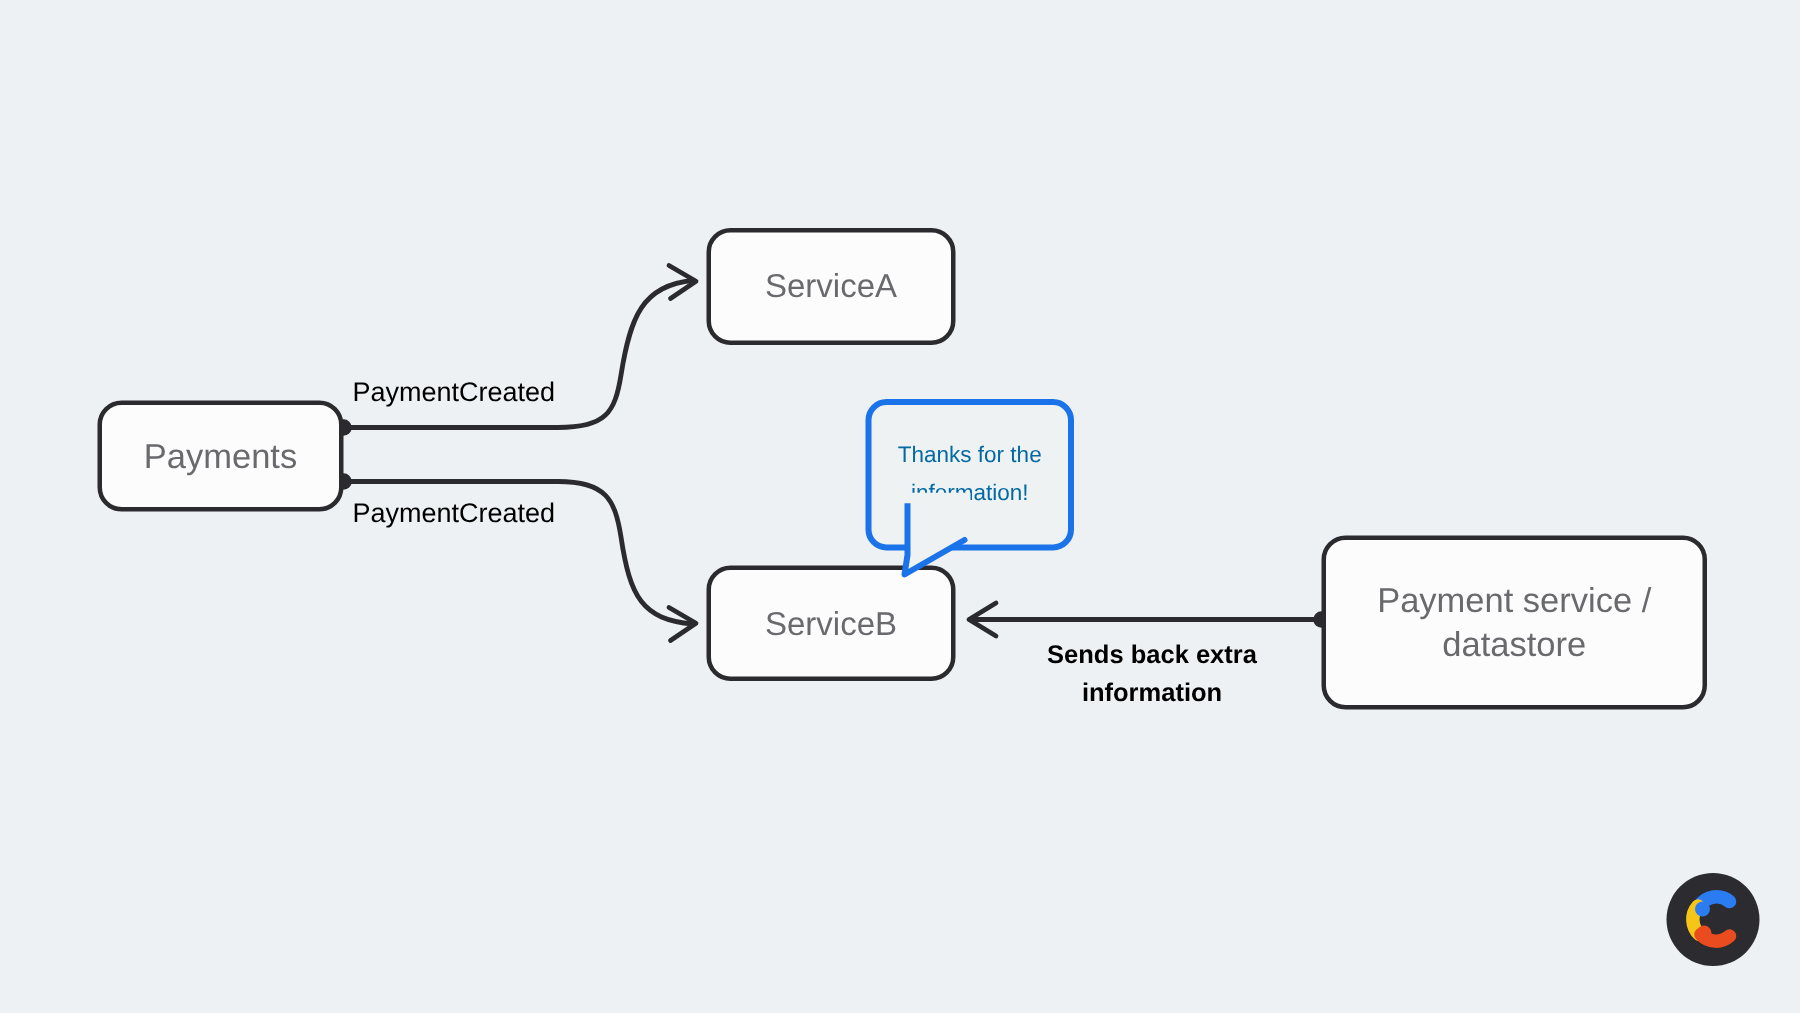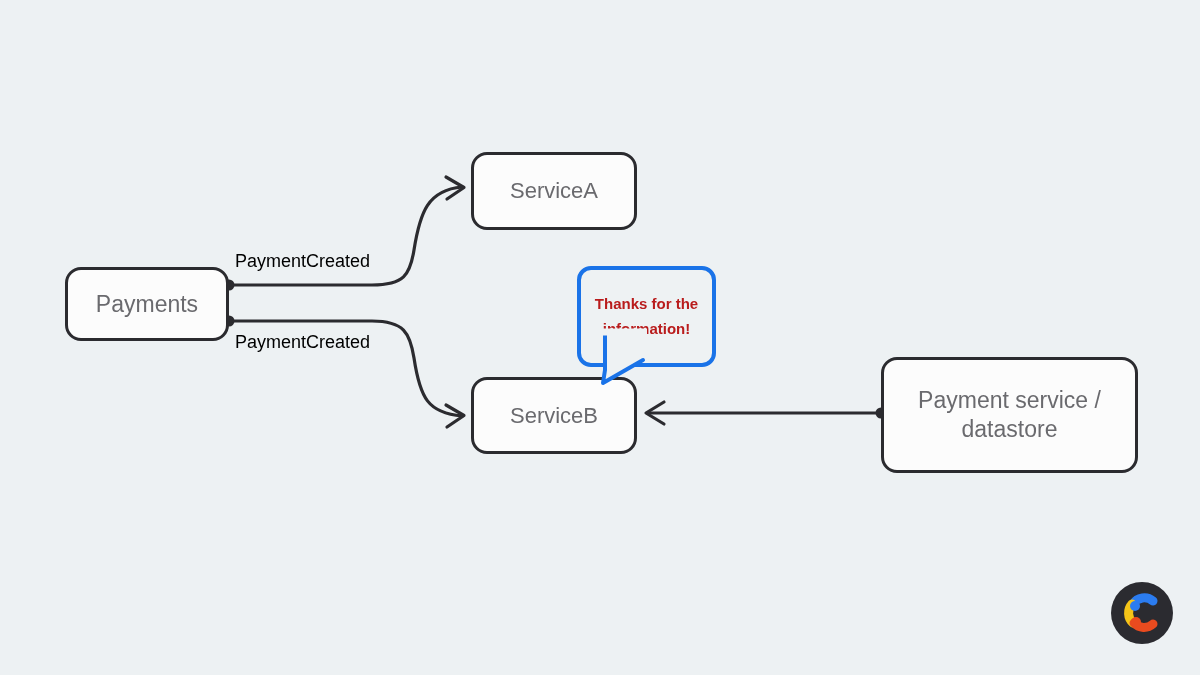--- a/index.html
+++ b/index.html
@@ -112,24 +112,24 @@
     background: #eef2f3;
     border: 4px solid #1a73e8;
     border-radius: 14px;
     display: flex;
     flex-direction: column;
     align-items: center;
     justify-content: center;
     z-index: 6;
   }
   #speech-bubble .bubble-text {
-    color: #b91c1c;
+    color: #0369a1;
     font-family: "Liberation Sans", sans-serif;
     font-size: 15px;
-    font-weight: 700;
+    font-weight: 400;
     text-align: center;
     line-height: 1.65;
     padding: 0 6px;
   }
   .bubble-tail-svg {
     position: absolute;
     left: 575px;
     top: 330px;
     width: 80px;
     height: 70px;
@@ -189,20 +189,24 @@
   </div>
 
   <div class="node-box" id="node-serviceb">
     <span>ServiceB</span>
   </div>
 
   <div class="edge-label" id="label-top-event">PaymentCreated</div>
 
   <div class="edge-label" id="label-bottom-event">PaymentCreated</div>
 
+  <div class="edge-label" id="label-return">
+    <span>Sends back extra</span><br>
+    <span>information</span>
+  </div>
 
   <div id="speech-bubble">
     <div class="bubble-text">
       <span>Thanks for the</span><br>
       <span>information!</span>
     </div>
   </div>
 
   <svg class="bubble-tail-svg" viewBox="0 0 80 70" xmlns="http://www.w3.org/2000/svg">
 

